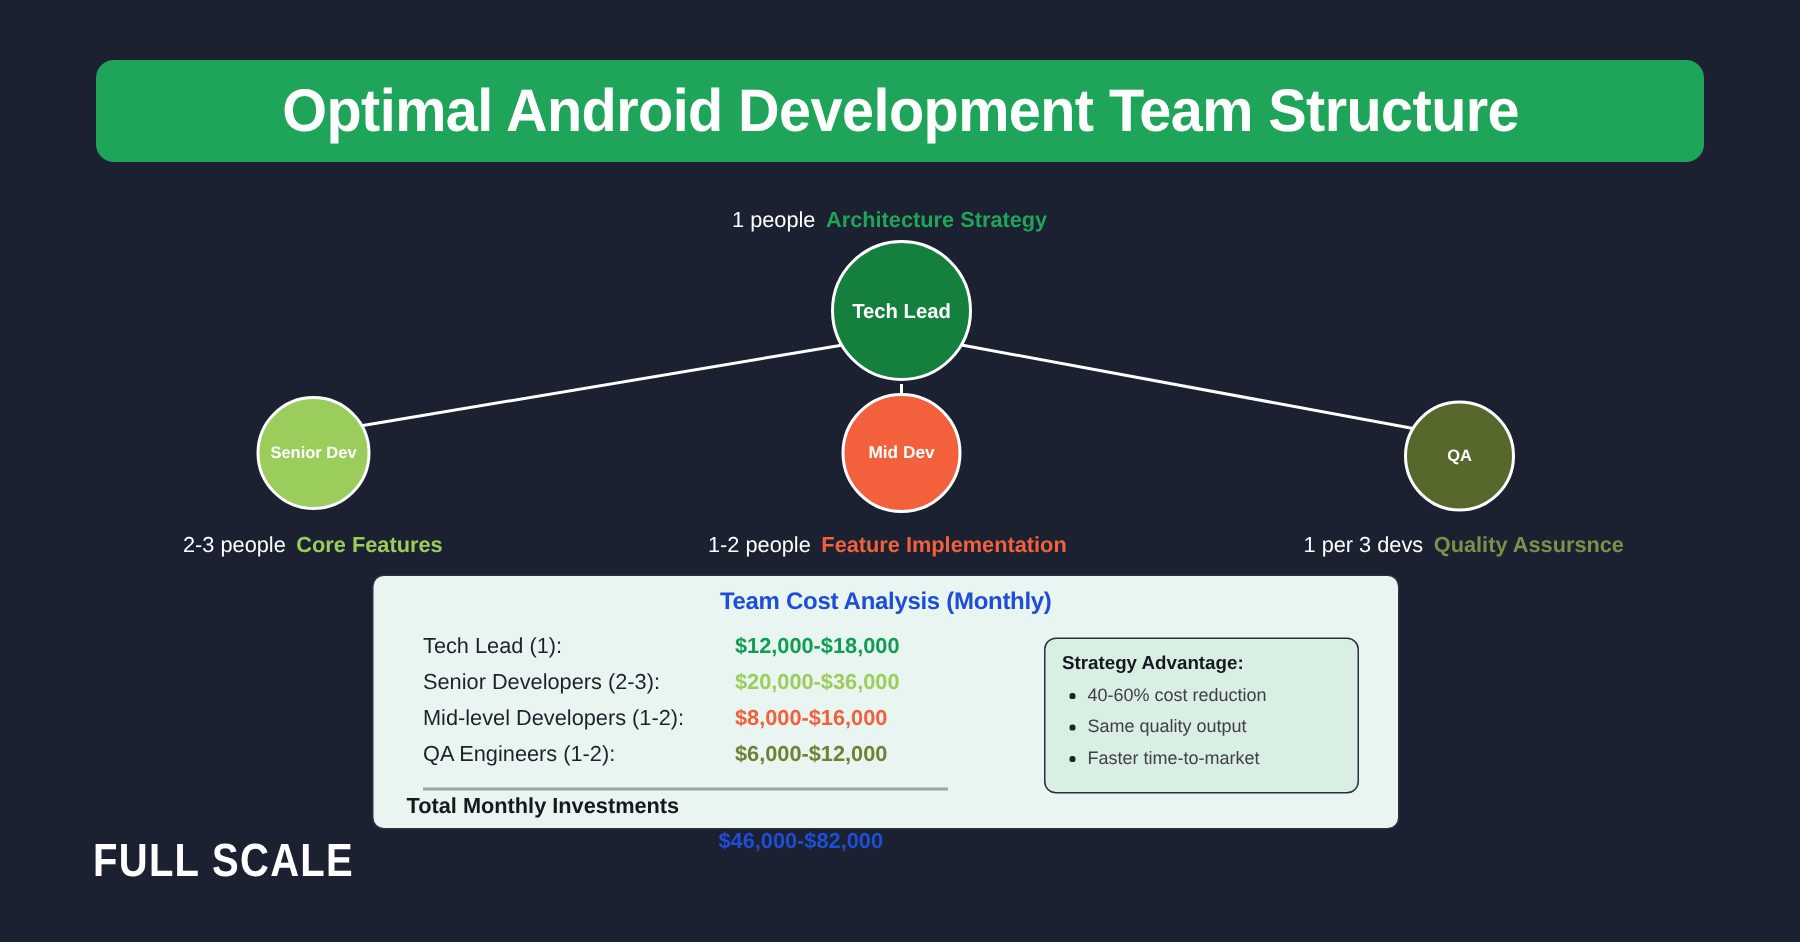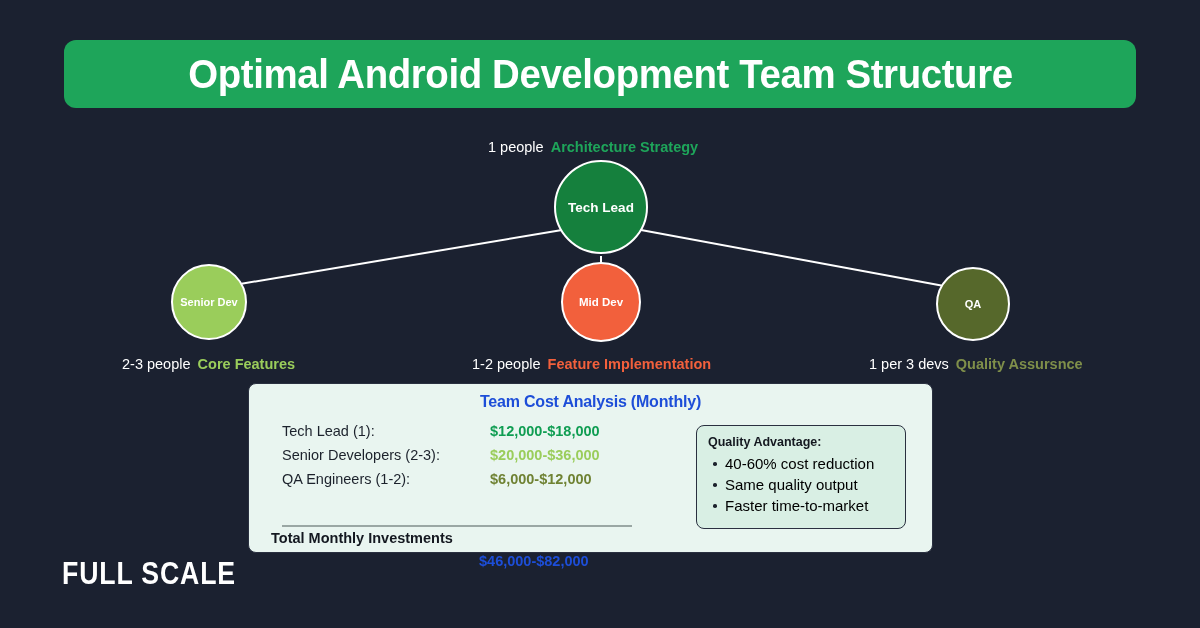--- a/index.html
+++ b/index.html
@@ -107,21 +107,21 @@
 
   
   #offshore-box{
     position:absolute; left:447px; top:41px; width:210px; height:104px;
     background:#d9efe4; border:1.5px solid #2a3040; border-radius:8px;
     padding:9px 11px 0 11px;
   }
   #offshore-title{ font-size:12.5px; font-weight:bold; color:#141820; margin-bottom:4px; }
   #offshore-list{ list-style:none; }
   #offshore-list li{
-    font-size:15px; color:#000000; line-height:21px;
+    font-size:12px; color:#404040; line-height:21px;
     padding-left:17px; position:relative; white-space:nowrap;
   }
   #offshore-list li::before{
     content:""; position:absolute; left:5px; top:9px;
     width:3.5px; height:3.5px; border-radius:50%; background:#1c222c;
   }
 
   
   #brand-logo{
     position:absolute; left:62px; top:556px;
@@ -181,34 +181,38 @@
   <div id="cost-table">
     <div class="cost-row">
       <span class="cost-label">Tech Lead (1):</span>
       <span class="cost-value" style="color: rgb(15, 157, 82);">$12,000-$18,000</span>
     </div>
     <div class="cost-row">
       <span class="cost-label">Senior Developers (2-3):</span>
       <span class="cost-value" style="color: rgb(154, 205, 91);">$20,000-$36,000</span>
     </div>
     <div class="cost-row">
+      <span class="cost-label">Mid-level Developers (1-2):</span>
+      <span class="cost-value" style="color: rgb(242, 96, 60);">$8,000-$16,000</span>
+    </div>
+    <div class="cost-row">
       <span class="cost-label">QA Engineers (1-2):</span>
       <span class="cost-value" style="color: rgb(111, 130, 51);">$6,000-$12,000</span>
     </div>
   </div>
 
   <div id="cost-divider"></div>
 
   <div id="total-row">
     <span class="cost-label">Total Monthly Investments</span>
     <span class="cost-value" style="color: #1d4ed8; margin-top: 23px;">$46,000-$82,000</span>
   </div>
 
   <div id="offshore-box">
-    <div id="offshore-title">Quality Advantage:</div>
+    <div id="offshore-title">Strategy Advantage:</div>
     <ul id="offshore-list">
       <li>40-60% cost reduction</li>
       <li>Same quality output</li>
       <li>Faster time-to-market</li>
     </ul>
   </div>
 </div>
 
 <div id="brand-logo">FULL SCALE</div>
 

